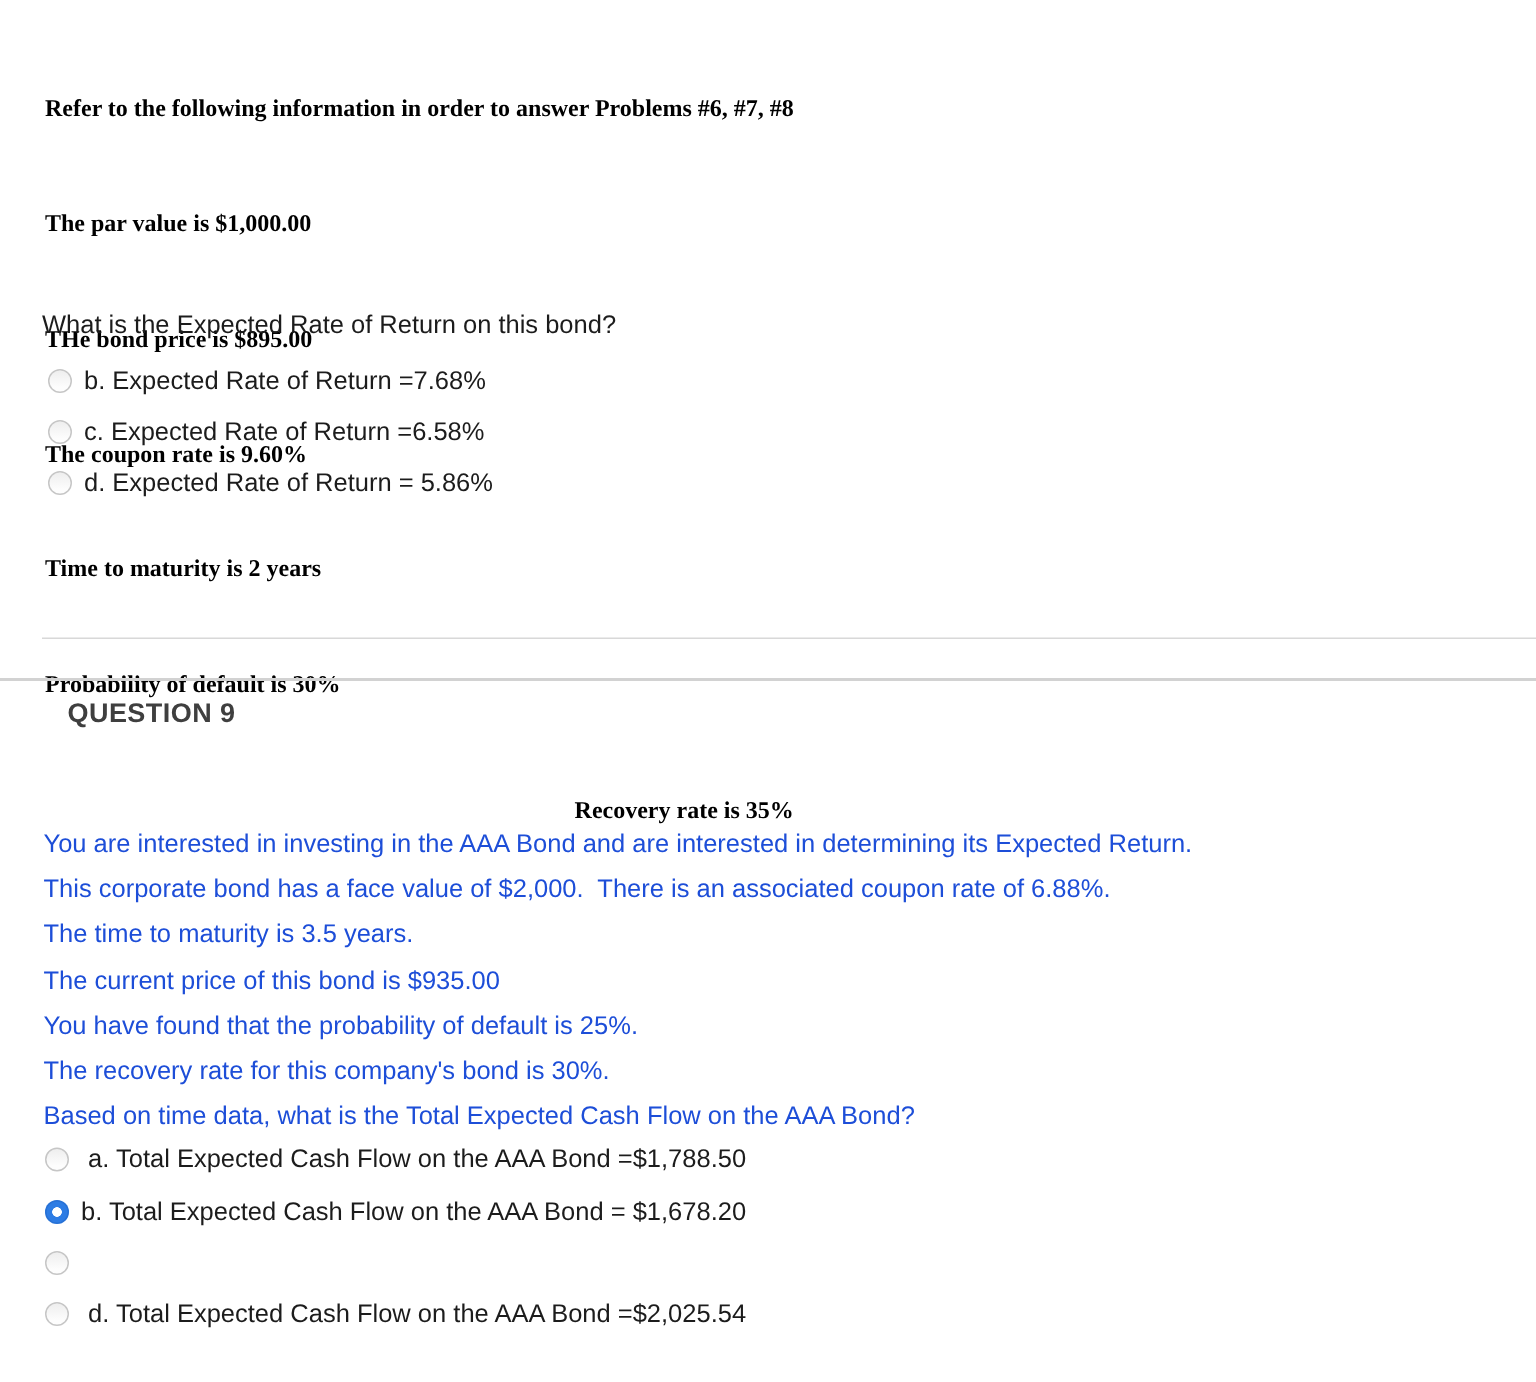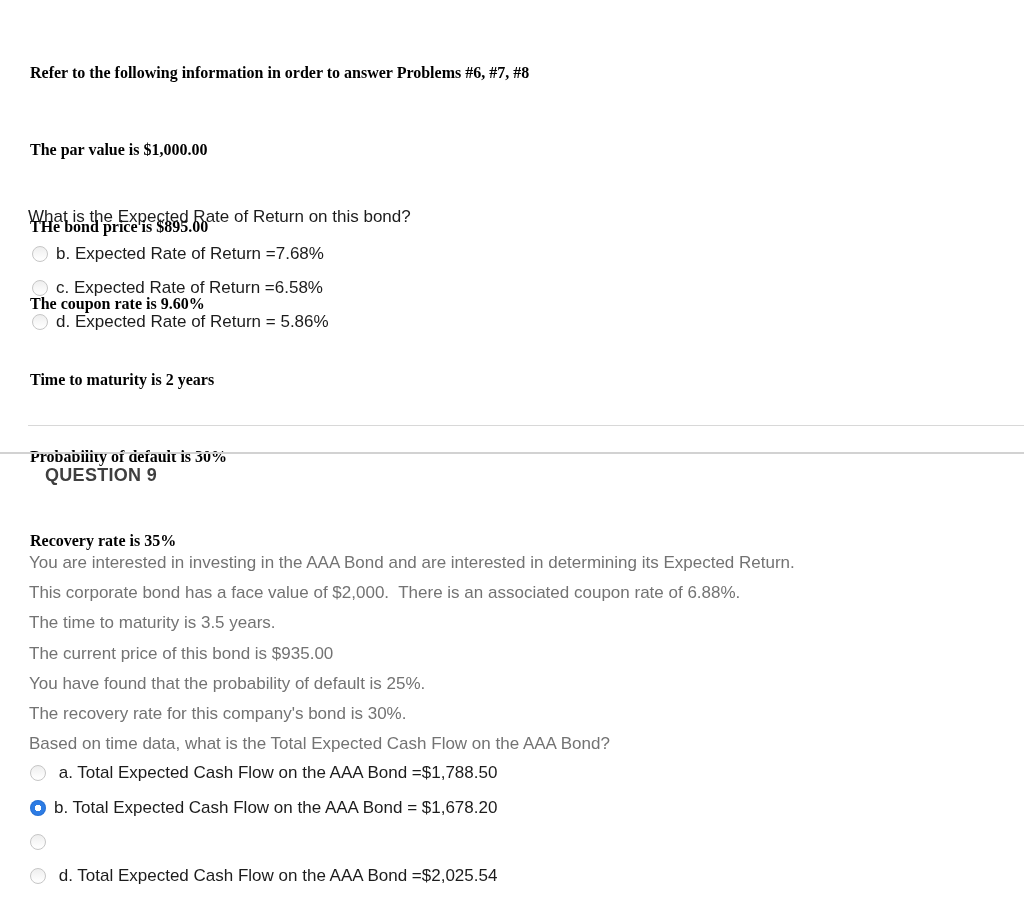--- a/index.html
+++ b/index.html
@@ -25,20 +25,21 @@
     top: 9px;
     font-family: "Liberation Serif", serif;
     font-weight: 700;
     font-size: 16px;
     line-height: 25.6px;
     color: #000000;
     white-space: pre-wrap;
   }
   .ref-recovery {
     margin-top: 7px;
+    text-align: right;
   }
 
   
   .q8-prompt {
     position: absolute;
     left: 28px;
     top: 206px;
     font-size: 17px;
     line-height: 22px;
     color: #1c1c1c;
@@ -111,21 +112,21 @@
     font-weight: 700;
     letter-spacing: 0.3px;
     color: #3f3f3f;
   }
   .q9-body {
     position: absolute;
     left: 29px;
     top: 548px;
     font-size: 17px;
     line-height: 30.2px;
-    color: #737373;
+    color: #1d4ed8;
   }
   .q9-body div {
     white-space: pre-wrap;
   }
 </style>
 </head>
 <body>
 
 <div id="page">
 

